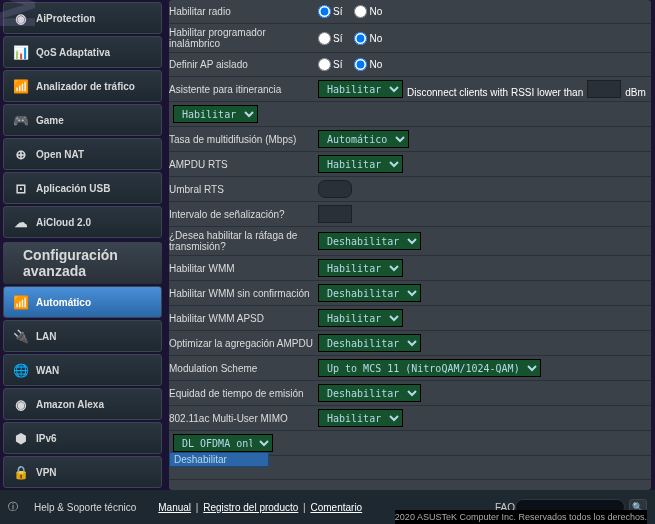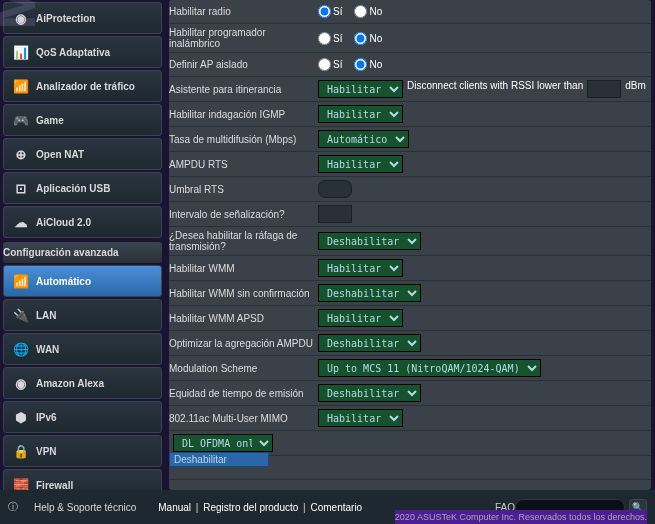--- a/index.html
+++ b/index.html
@@ -4,43 +4,43 @@
 <style>
 *{box-sizing:border-box;margin:0;padding:0;font-family:Arial,sans-serif}
 body{background:#1a1333;color:#fff;font-size:11px;width:655px;height:524px;overflow:hidden;position:relative}
 .bg-text{position:absolute;left:-20px;top:30px;font-size:60px;font-weight:bold;color:rgba(200,180,255,0.15);transform:rotate(-90deg);transform-origin:left top;letter-spacing:8px}
 .container{display:flex;height:490px}
 .sidebar{width:165px;padding:0 3px;overflow-y:auto}
 .sidebar::-webkit-scrollbar{width:0}
 .side-item{display:flex;align-items:center;padding:6px 8px;margin:2px 0;background:linear-gradient(#2a3540,#1e2830);border:1px solid #3a4550;border-radius:3px;cursor:pointer;font-size:10px;font-weight:bold;color:#d8d8d8}
 .side-item.active{background:linear-gradient(#4a8fd8,#2868a8);color:#fff}
 .side-item .icn{width:18px;height:18px;margin-right:6px;display:inline-flex;align-items:center;justify-content:center;font-size:13px}
-.section-hdr{background:linear-gradient(#3a4550,#2a3038);padding:5px 0;margin:4px 0 2px;border-radius:3px;font-size:10px;font-weight:bold;color:#d8d8d8}
+.section-hdr{background:linear-gradient(#3a4550,#2a3038);padding:5px 20px;margin:4px 0 2px;border-radius:3px;font-size:14px;font-weight:bold;color:#d8d8d8}
 .main{flex:1;background:#3a4148;margin:0 4px;border-radius:3px;overflow-y:auto;padding:0}
 .main::-webkit-scrollbar{width:8px}
 .main::-webkit-scrollbar-thumb{background:#666;border-radius:4px}
 .row{display:flex;align-items:center;border-bottom:1px solid #2a3038;min-height:24px;padding:3px 0}
 .row .lbl{width:145px;font-size:10px;color:#ddd}
-.row .ctrl{flex:1;padding-left:4px;display:flex;align-items:flex-start;gap:4px;font-size:10px}
+.row .ctrl{flex:1;padding-left:4px;display:flex;align-items:flex-end;gap:4px;font-size:10px}
 .sel{background:#14532d;color:#b8d8e8;border:1px solid #000;font-family:monospace;font-size:10px;padding:2px 4px;height:18px}
 .sel.wide{width:100px}
 .txt{background:#2a3038;color:#ccc;border:1px solid #1a2028;padding:2px 16px;width:30px;height:18px;font-size:10px}
 .radio-lbl{display:inline-flex;align-items:center;margin-right:8px;font-size:10px}
 .radio-lbl input{margin-right:2px}
 .dropdown-open{position:relative}
 .dd-list{position:absolute;top:18px;left:0;background:#2a66a8;border:1px solid #1a4678;z-index:10;font-family:monospace;font-size:10px;width:100px}
 .dd-list div{padding:1px 4px;color:#b8d8e8;white-space:nowrap}
 .footer{position:absolute;bottom:0;left:0;right:0;height:34px;background:#1e2830;display:flex;align-items:center;padding:0 8px;font-size:10px;color:#ccc}
 .help-link{color:#d8d8d8;font-weight:normal;margin-left:16px}
 .foot-links{margin-left:20px}
-.foot-links a{color:#fff;margin:9px 2px}
+.foot-links a{color:#fff;text-decoration:underline;margin:9px 2px}
 .faq{margin-left:auto;}
 .search-box{background:#0a1018;border:1px solid #333;width:110px;height:16px;border-radius:8px}
 .search-btn{width:18px;height:16px;background:#2a3540;border:1px solid #444;border-radius:3px;margin-left:4px;display:flex;align-items:center;justify-content:center;font-size:9px}
-.copyright{position:absolute;bottom:0;right:8px;font-size:9px;color:#aaa;padding:2px 0;background:#4c1d95}
+.copyright{position:absolute;bottom:0;right:8px;font-size:9px;color:#aaa;padding:2px 0;background:#000000}
 </style>
 </head>
 <body>
 
 <div class="bg-text">ME</div>
 <div class="container">
   <div class="sidebar">
     <div id="side-general">
         <div class="side-item">
           <span class="icn">◉</span>
@@ -147,21 +147,20 @@
     <div class="row">
         <div class="lbl">Asistente para itinerancia</div>
         <div class="ctrl">
           <select class="sel"><option>Habilitar</option></select>
           <span>Disconnect clients with RSSI lower than</span>
           <input class="txt" value="-70" style="">
           <span>dBm</span>
         </div>
       </div>
     <div class="row">
-        <div class="lbl">Habilitar indagación IGMP</div>
         <div class="ctrl">
           <select class="sel"><option>Habilitar</option></select>
         </div>
       </div>
     <div class="row">
         <div class="lbl">Tasa de multidifusión (Mbps)</div>
         <div class="ctrl">
           <select class="sel"><option>Automático</option></select>
         </div>
       </div>

